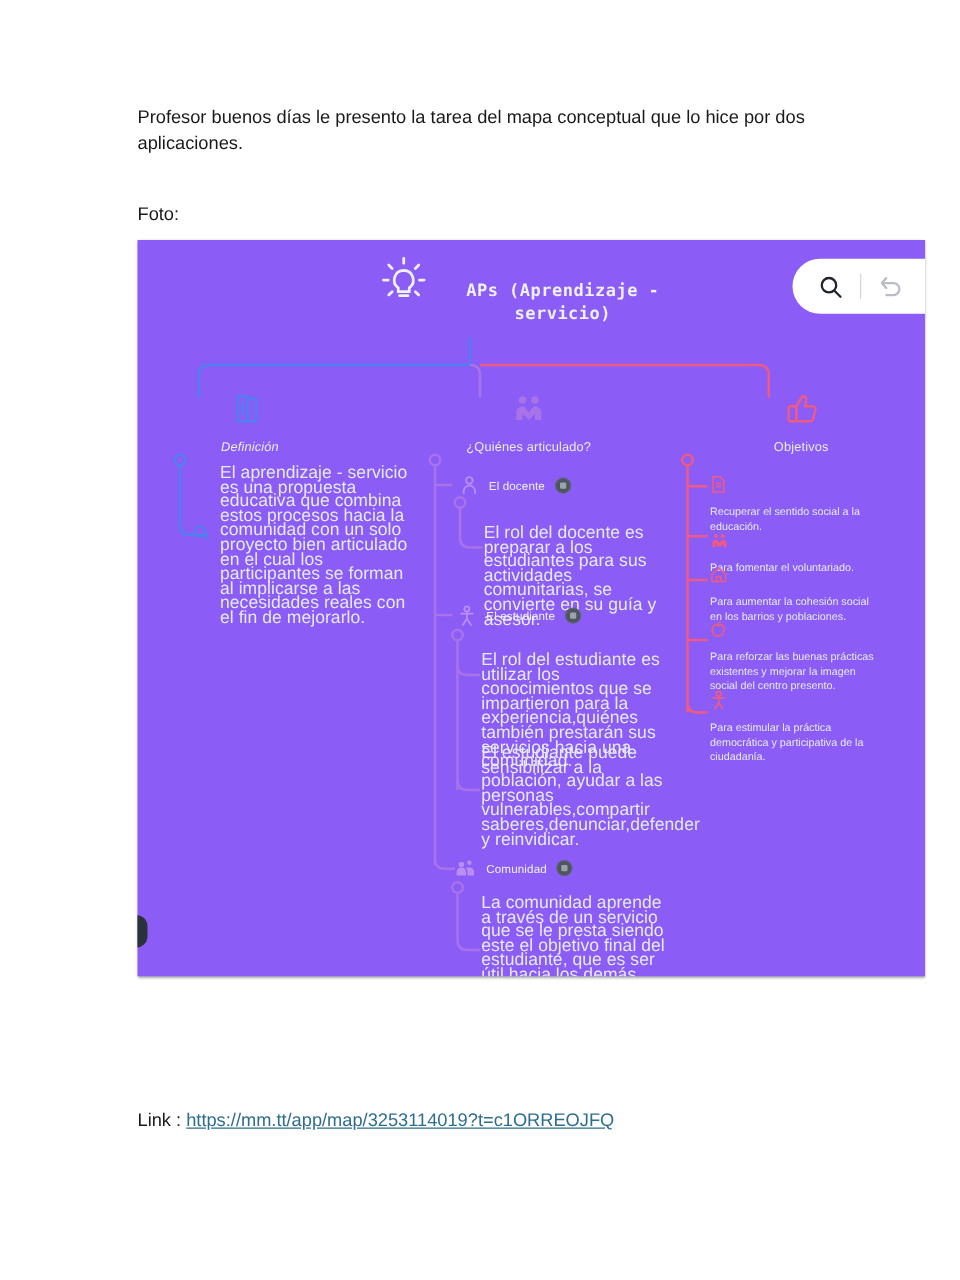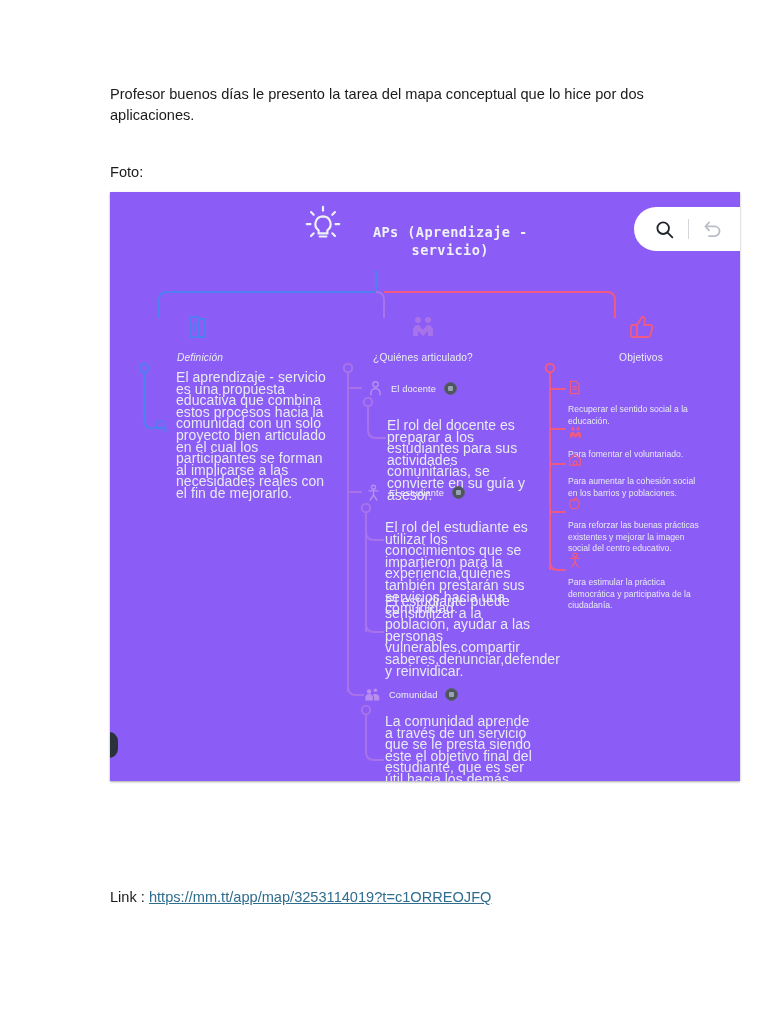--- a/index.html
+++ b/index.html
@@ -275,21 +275,21 @@
       </svg>
       <div class="otext">Para aumentar la cohesión social en los barrios y poblaciones.</div>
     </div>
 
     <div class="objrow" style="left:458px;top:302px;">
       <svg class="oicon" width="13" height="15" viewBox="0 0 16 18" fill="none" stroke="#ef5a82" stroke-width="1.6">
         <path d="M8 5.4c-1.4-1.3-4.2-1.3-5.4.9-1.3 2.4.2 7.3 2.4 8.9 1 .8 2-.1 3-.1s2 .9 3 .1c2.2-1.6 3.7-6.5 2.4-8.9-1.2-2.2-4-2.2-5.4-.9z"></path>
         <path d="M8 5.4V2.6"></path>
           <path d="M8 3.2c1-1 2.2-1.3 3.2-1.2"></path>
       </svg>
-      <div class="otext">Para reforzar las buenas prácticas existentes y mejorar la imagen social del centro educativo.</div>
+      <div class="otext">Para reforzar las buenas prácticas existentes y mejorar la imagen social del centro presento.</div>
     </div>
 
     <div class="objrow" style="left:458px;top:358px;">
       <svg class="oicon" width="14" height="16" viewBox="0 0 18 20" fill="none" stroke="#ef5a82" stroke-width="1.7" stroke-linecap="round">
         <circle cx="9" cy="3.6" r="2.4"></circle>
           <line x1="9" y1="6" x2="9" y2="13"></line>
         <line x1="3.5" y1="8" x2="14.5" y2="8"></line>
         <line x1="9" y1="13" x2="5" y2="19"></line>
           <line x1="9" y1="13" x2="13" y2="19"></line>
       </svg>

